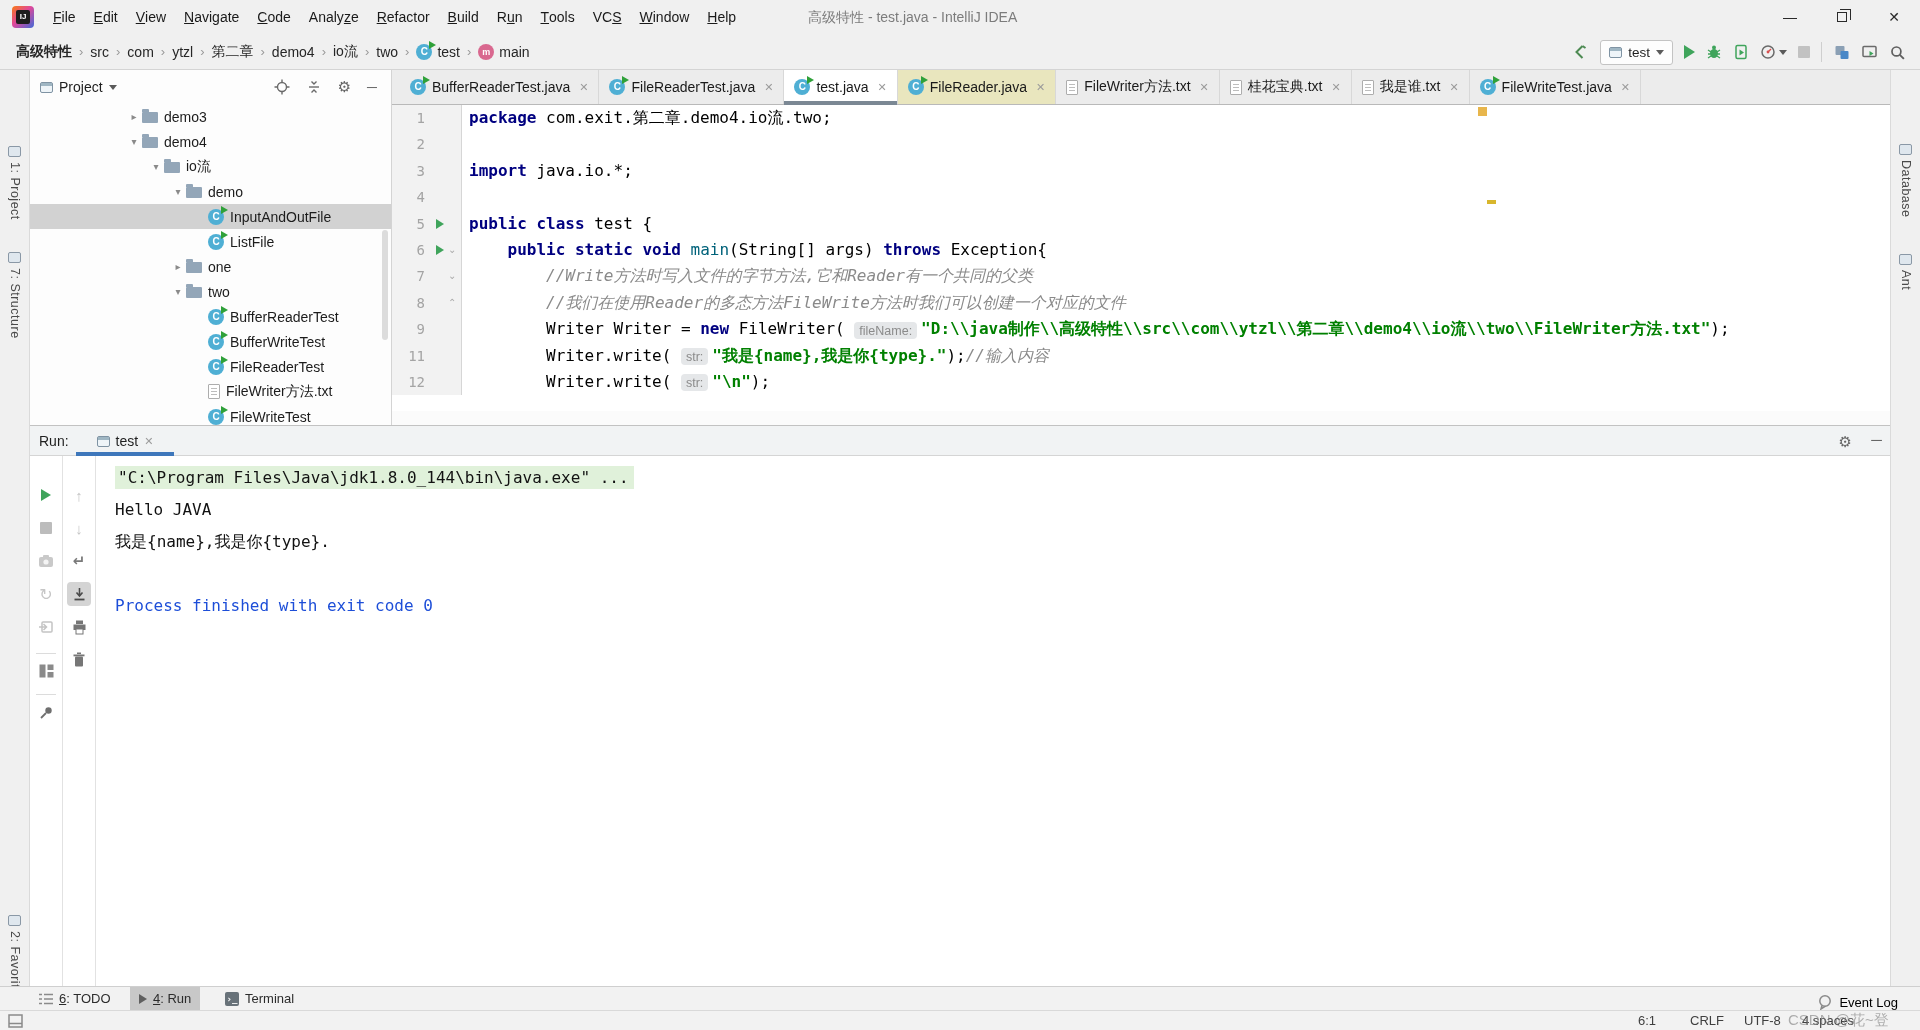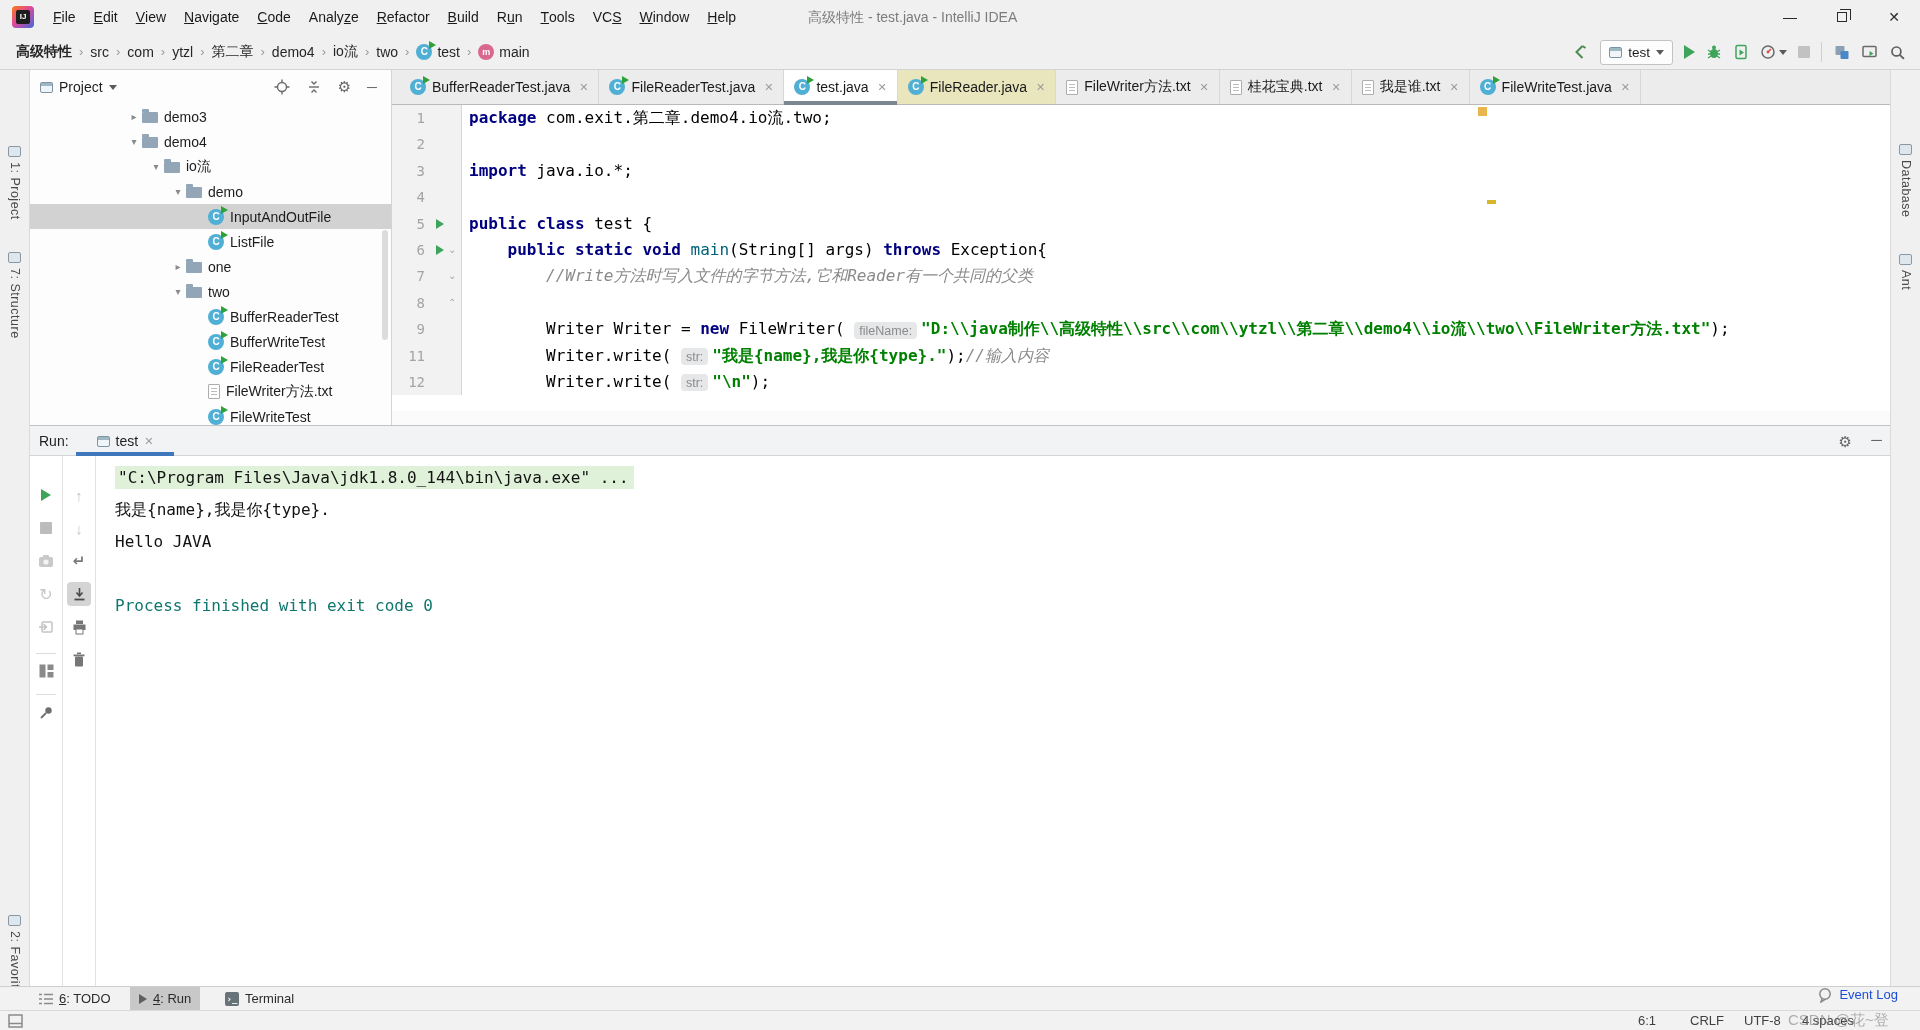--- a/index.html
+++ b/index.html
@@ -103,27 +103,27 @@
   #rp-min{position:absolute;right:8px;top:5px;color:#666;font-size:15px}
   .rp-col{position:absolute;top:30px;bottom:0;width:33px;border-right:1px solid #e2e2e2;background:#fff}
   #rp-col1{left:0}  #rp-col2{left:33px}
   .rp-ic{position:absolute;width:24px;height:24px;left:4px;display:flex;align-items:center;justify-content:center}
   .rp-ic.on{background:#d4d4d4;border-radius:4px}
   .dis{color:#c6c6c6}
   .rp-sep{position:absolute;left:6px;width:20px;height:1px;background:#dcdcdc}
   #console{position:absolute;left:85px;top:36px;right:20px}
   .cline{height:32px;font:16px/32px "DejaVu Sans Mono",monospace;color:#121212;white-space:pre}
   .cline.cmd span{background:#e0f1da;padding:2px 5px 2px 3px}
-  .cline.system{color:#0f766e}
+  .cline.system{color:#1d4ed8}
 
   
   #bottombar{position:absolute;left:0;top:986px;width:1920px;height:24px;background:#f2f2f2;border-top:1px solid #cfcfcf}
   .bb-item{position:absolute;top:0;height:23px;display:flex;align-items:center;gap:6px;font-size:13px;color:#2c2c2c;padding:0 9px}
   .bb-item.sel{background:#c8c8c8}
-  #eventlog{position:absolute;right:22px;top:0;height:23px;display:flex;align-items:flex-start;gap:6px;font-size:13px;color:#1d4ed8}
+  #eventlog{position:absolute;right:22px;top:0;height:23px;display:flex;align-items:flex-end;gap:6px;font-size:13px;color:#000000}
   #statusbar{position:absolute;left:0;top:1010px;width:1920px;height:20px;background:#f2f2f2;border-top:1px solid #d9d9d9}
   .sb-item{position:absolute;top:0;height:19px;line-height:19px;font-size:13px;color:#3f3f3f}
   #watermark{position:absolute;left:1788px;top:1011px;font-size:15px;color:rgba(125,125,125,.6);z-index:5;white-space:nowrap}
   .bb-run-tri{width:0;height:0;border-top:5px solid transparent;border-bottom:5px solid transparent;border-left:8px solid #5f5f5f}
   .term-ic{width:14px;height:14px;background:#687279;border-radius:2px;color:#fff;font:bold 9px/14px "DejaVu Sans Mono",monospace;text-align:center}
   svg{display:block}
 </style>
 </head>
 <body>
 
@@ -446,21 +446,21 @@
         <span class="lnum">7</span>
         <span class="foldmark">⌄</span>
       </div>
       <div class="code"><span>        </span><span class="tk-cmt">//Write方法时写入文件的字节方法,它和Reader有一个共同的父类</span></div>
     </div>
     <div class="erow">
       <div class="gutter">
         <span class="lnum">8</span>
         <span class="foldmark">⌃</span>
       </div>
-      <div class="code"><span>        </span></div>
+      <div class="code"><span>        </span><span class="tk-cmt">//我们在使用Reader的多态方法FileWrite方法时我们可以创建一个对应的文件</span></div>
     </div>
     <div class="erow">
       <div class="gutter">
         <span class="lnum">9</span>
       </div>
       <div class="code"><span>        Writer Writer = </span><span class="tk-kw">new </span><span>FileWriter( </span><span class="tk-hint">fileName:</span><span class="tk-str">"D:\\java制作\\高级特性\\src\\com\\ytzl\\第二章\\demo4\\io流\\two\\FileWriter方法.txt"</span><span>);</span></div>
     </div>
     <div class="erow">
       <div class="gutter">
         <span class="lnum">11</span>
@@ -549,22 +549,22 @@
       <svg width="14" height="15" viewBox="0 0 14 15">
         <rect x="3" y="4.5" width="8" height="10" rx="1" fill="#767676"></rect>
           <rect x="1.5" y="2.5" width="11" height="1.8" fill="#767676"></rect>
           <rect x="5" y="0.5" width="4" height="1.6" fill="#767676"></rect>
       </svg>
     </div>
   </div>
 
   <div id="console">
       <div class="cline cmd"><span>"C:\Program Files\Java\jdk1.8.0_144\bin\java.exe" ...</span></div>
+      <div class="cline">Hello JAVA</div>
       <div class="cline">我是{name},我是你{type}.</div>
-      <div class="cline">Hello JAVA</div>
       <div class="cline"></div>
       <div class="cline system">Process finished with exit code 0</div>
     </div>
 </div>
 
 <div id="bottombar">
   <div class="bb-item" style="left:30px">
     <svg width="14" height="12" viewBox="0 0 14 12">
       <path d="M0 1.5 H3 M5 1.5 H14 M0 6 H3 M5 6 H14 M0 10.5 H3 M5 10.5 H14" stroke="#8a8a8a" stroke-width="1.6"></path>
     </svg>

